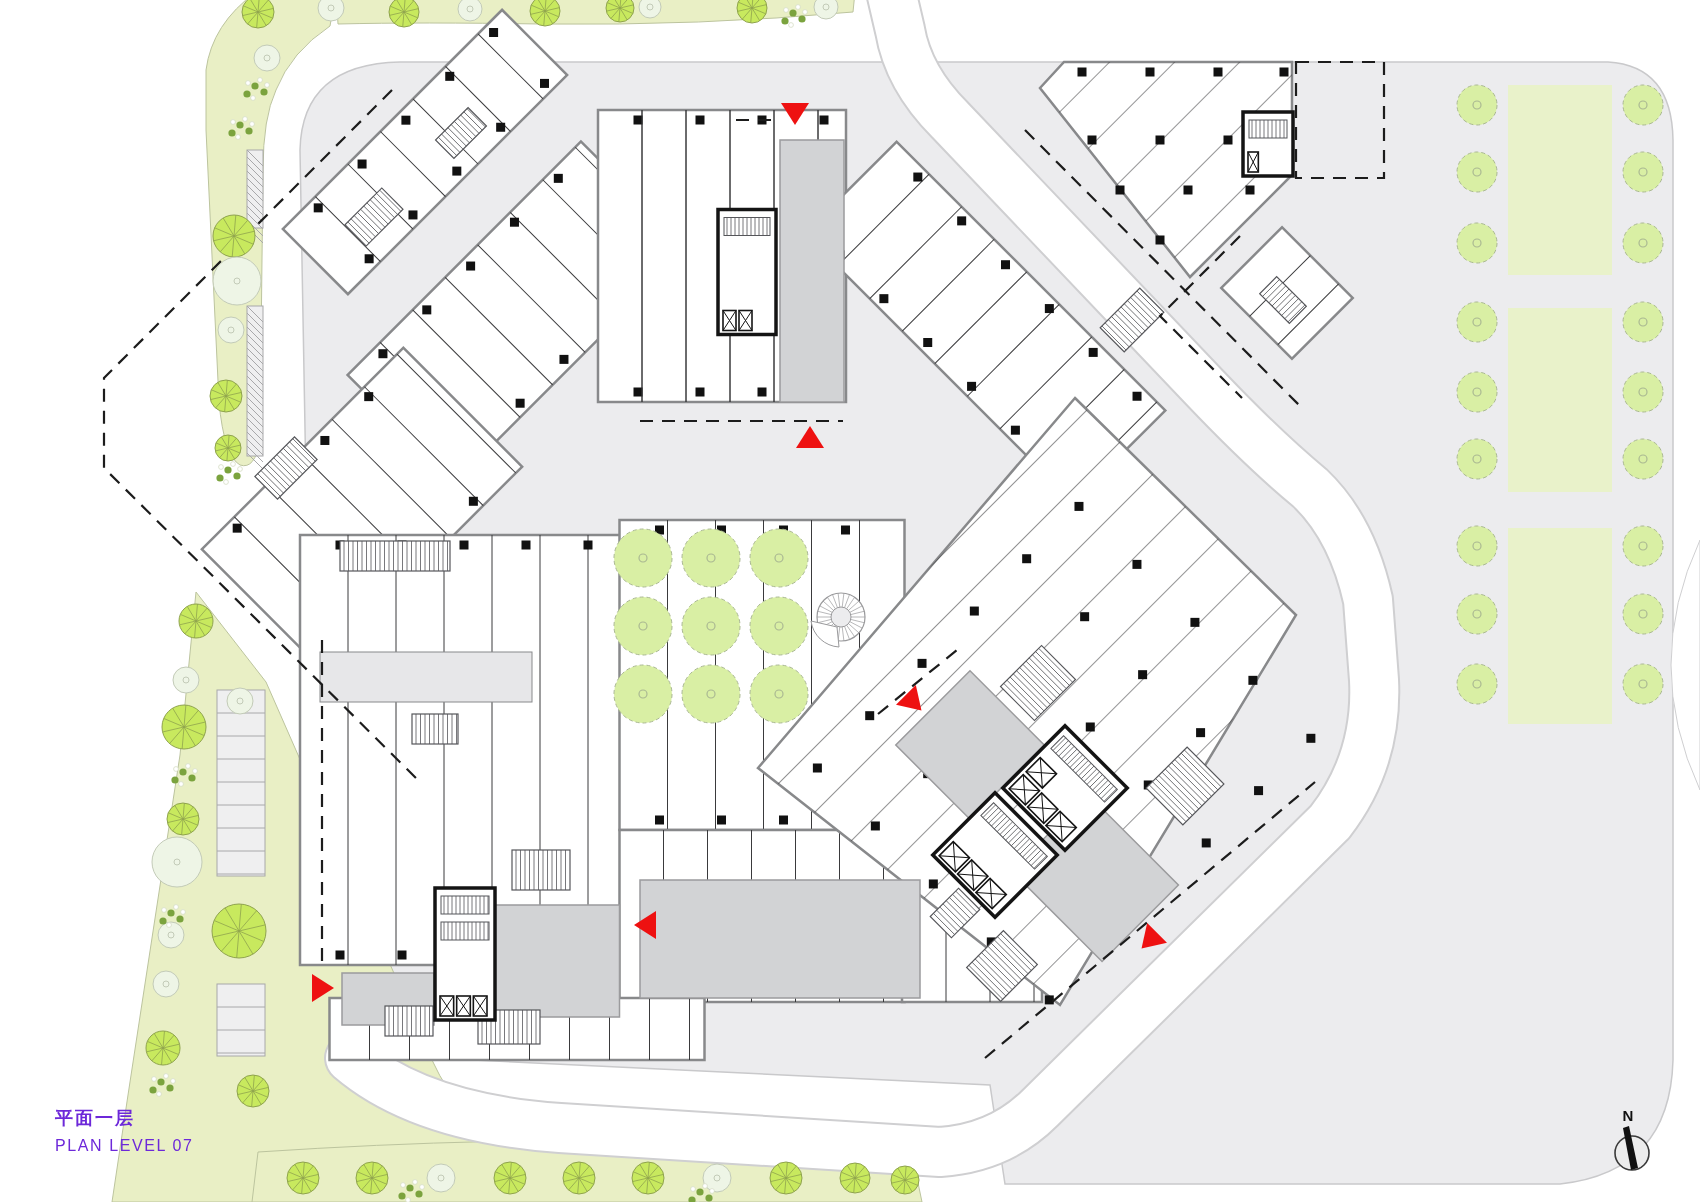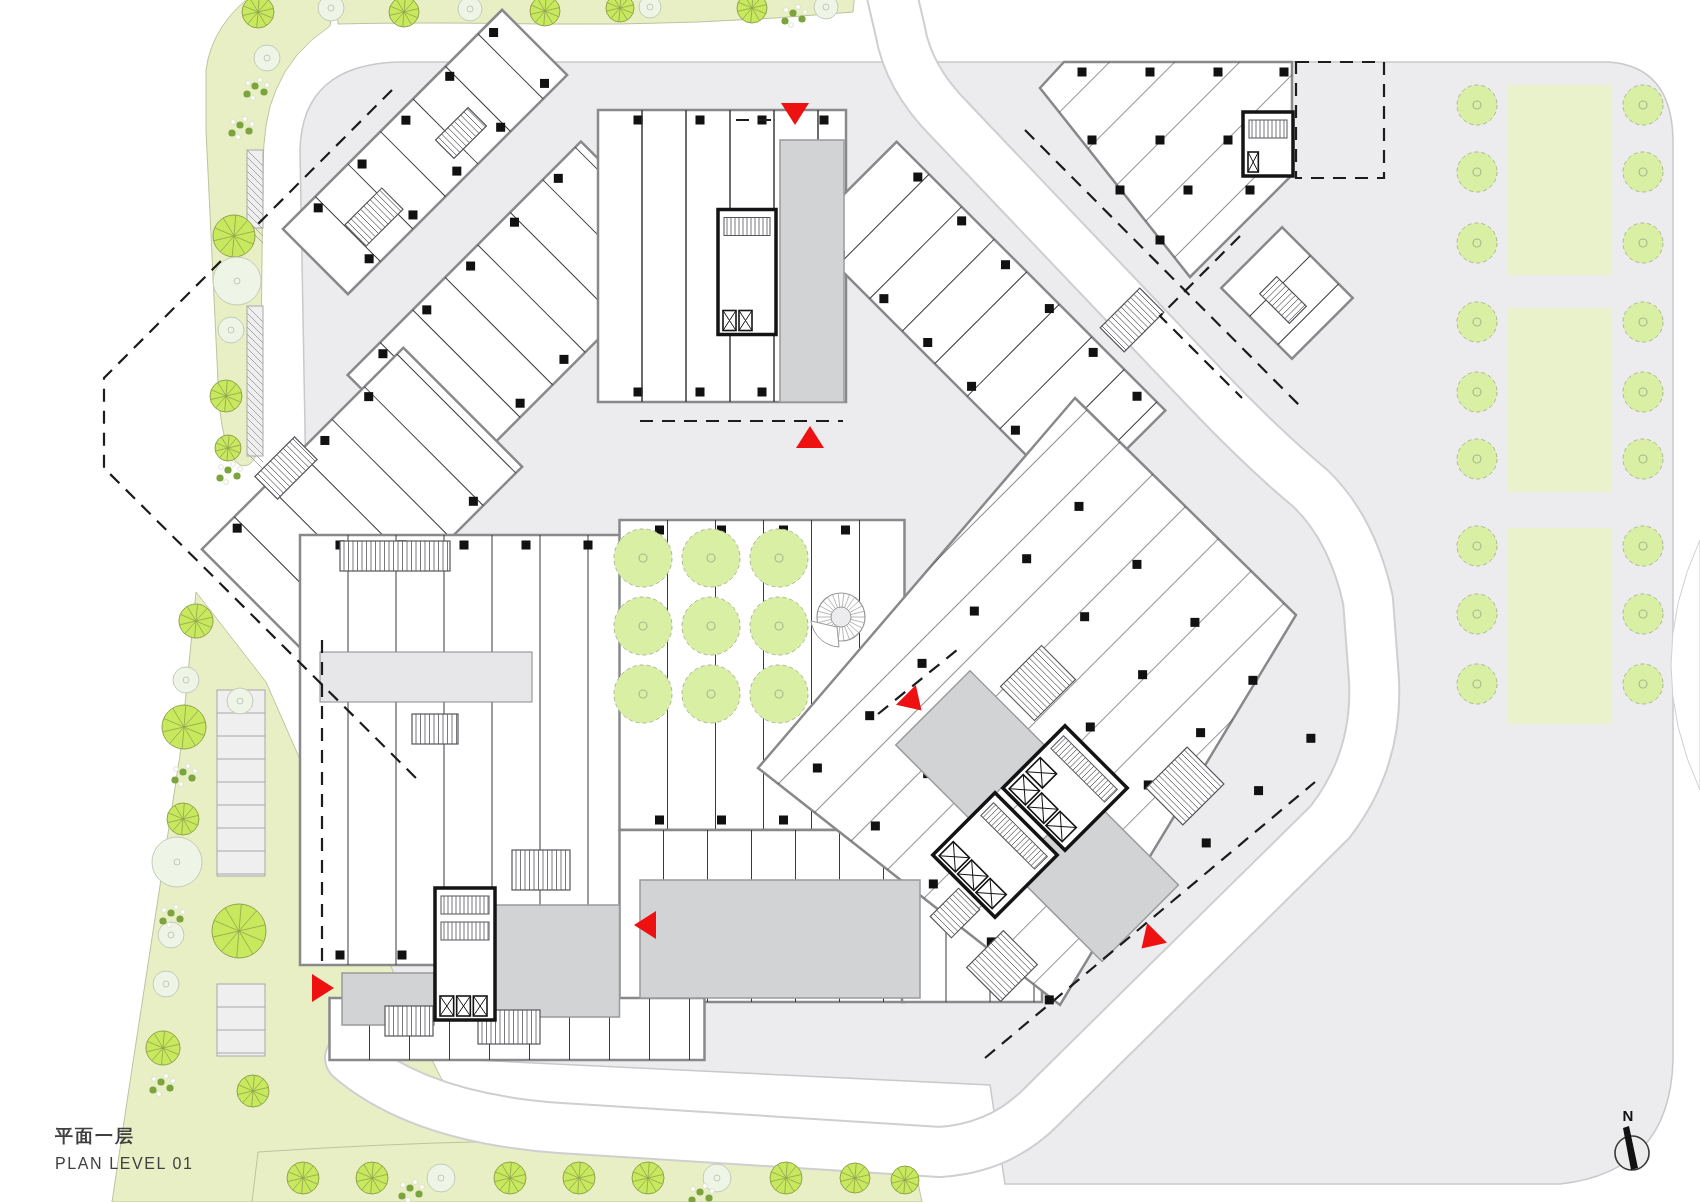--- a/index.html
+++ b/index.html
@@ -1,19 +1,19 @@
 <!DOCTYPE html>
 <html><head>
 <meta charset="utf-8">
 <style>
   html,body{margin:0;padding:0;background:#fff;}
   #canvas{position:relative;width:1700px;height:1202px;background:#ffffff;overflow:hidden;
           font-family:"Liberation Sans", sans-serif;}
   #plan-svg{position:absolute;left:0;top:0;}
-  #title-block{position:absolute;left:55px;top:1106px;color:#404040;margin-top:18px;}
+  #title-block{position:absolute;left:55px;top:1106px;color:#6d28d9;}
   #title-zh{font-size:18px;font-weight:600;letter-spacing:2px;}
   #title-en{font-size:16px;font-weight:500;letter-spacing:1.6px;margin-top:7px;}
 </style>
 </head>
 <body>
 
 <div id="canvas">
   <svg id="plan-svg" width="1700" height="1202" viewBox="0 0 1700 1202">
       <defs>
         <pattern id="pslice" width="46" height="46" patternUnits="userSpaceOnUse" patternTransform="rotate(45)">
@@ -1163,15 +1163,15 @@
       </g>
       <g>
         <circle cx="1632" cy="1153" r="17" fill="#ececec" stroke="#3a3a3a" stroke-width="1.6"></circle>
         <polygon points="1623,1128 1629,1126 1638,1168 1631,1170" fill="#111"></polygon>
         <text x="1628" y="1121" font-size="15" font-weight="bold" text-anchor="middle" fill="#111" font-family="&quot;Liberation Sans&quot;, sans-serif">N</text>
       </g>
     </svg>
 
   <div id="title-block">
     <div id="title-zh">平面一层</div>
-    <div id="title-en">PLAN LEVEL 01</div>
+    <div id="title-en">PLAN LEVEL 07</div>
   </div>
 </div>
 
 </body></html>

